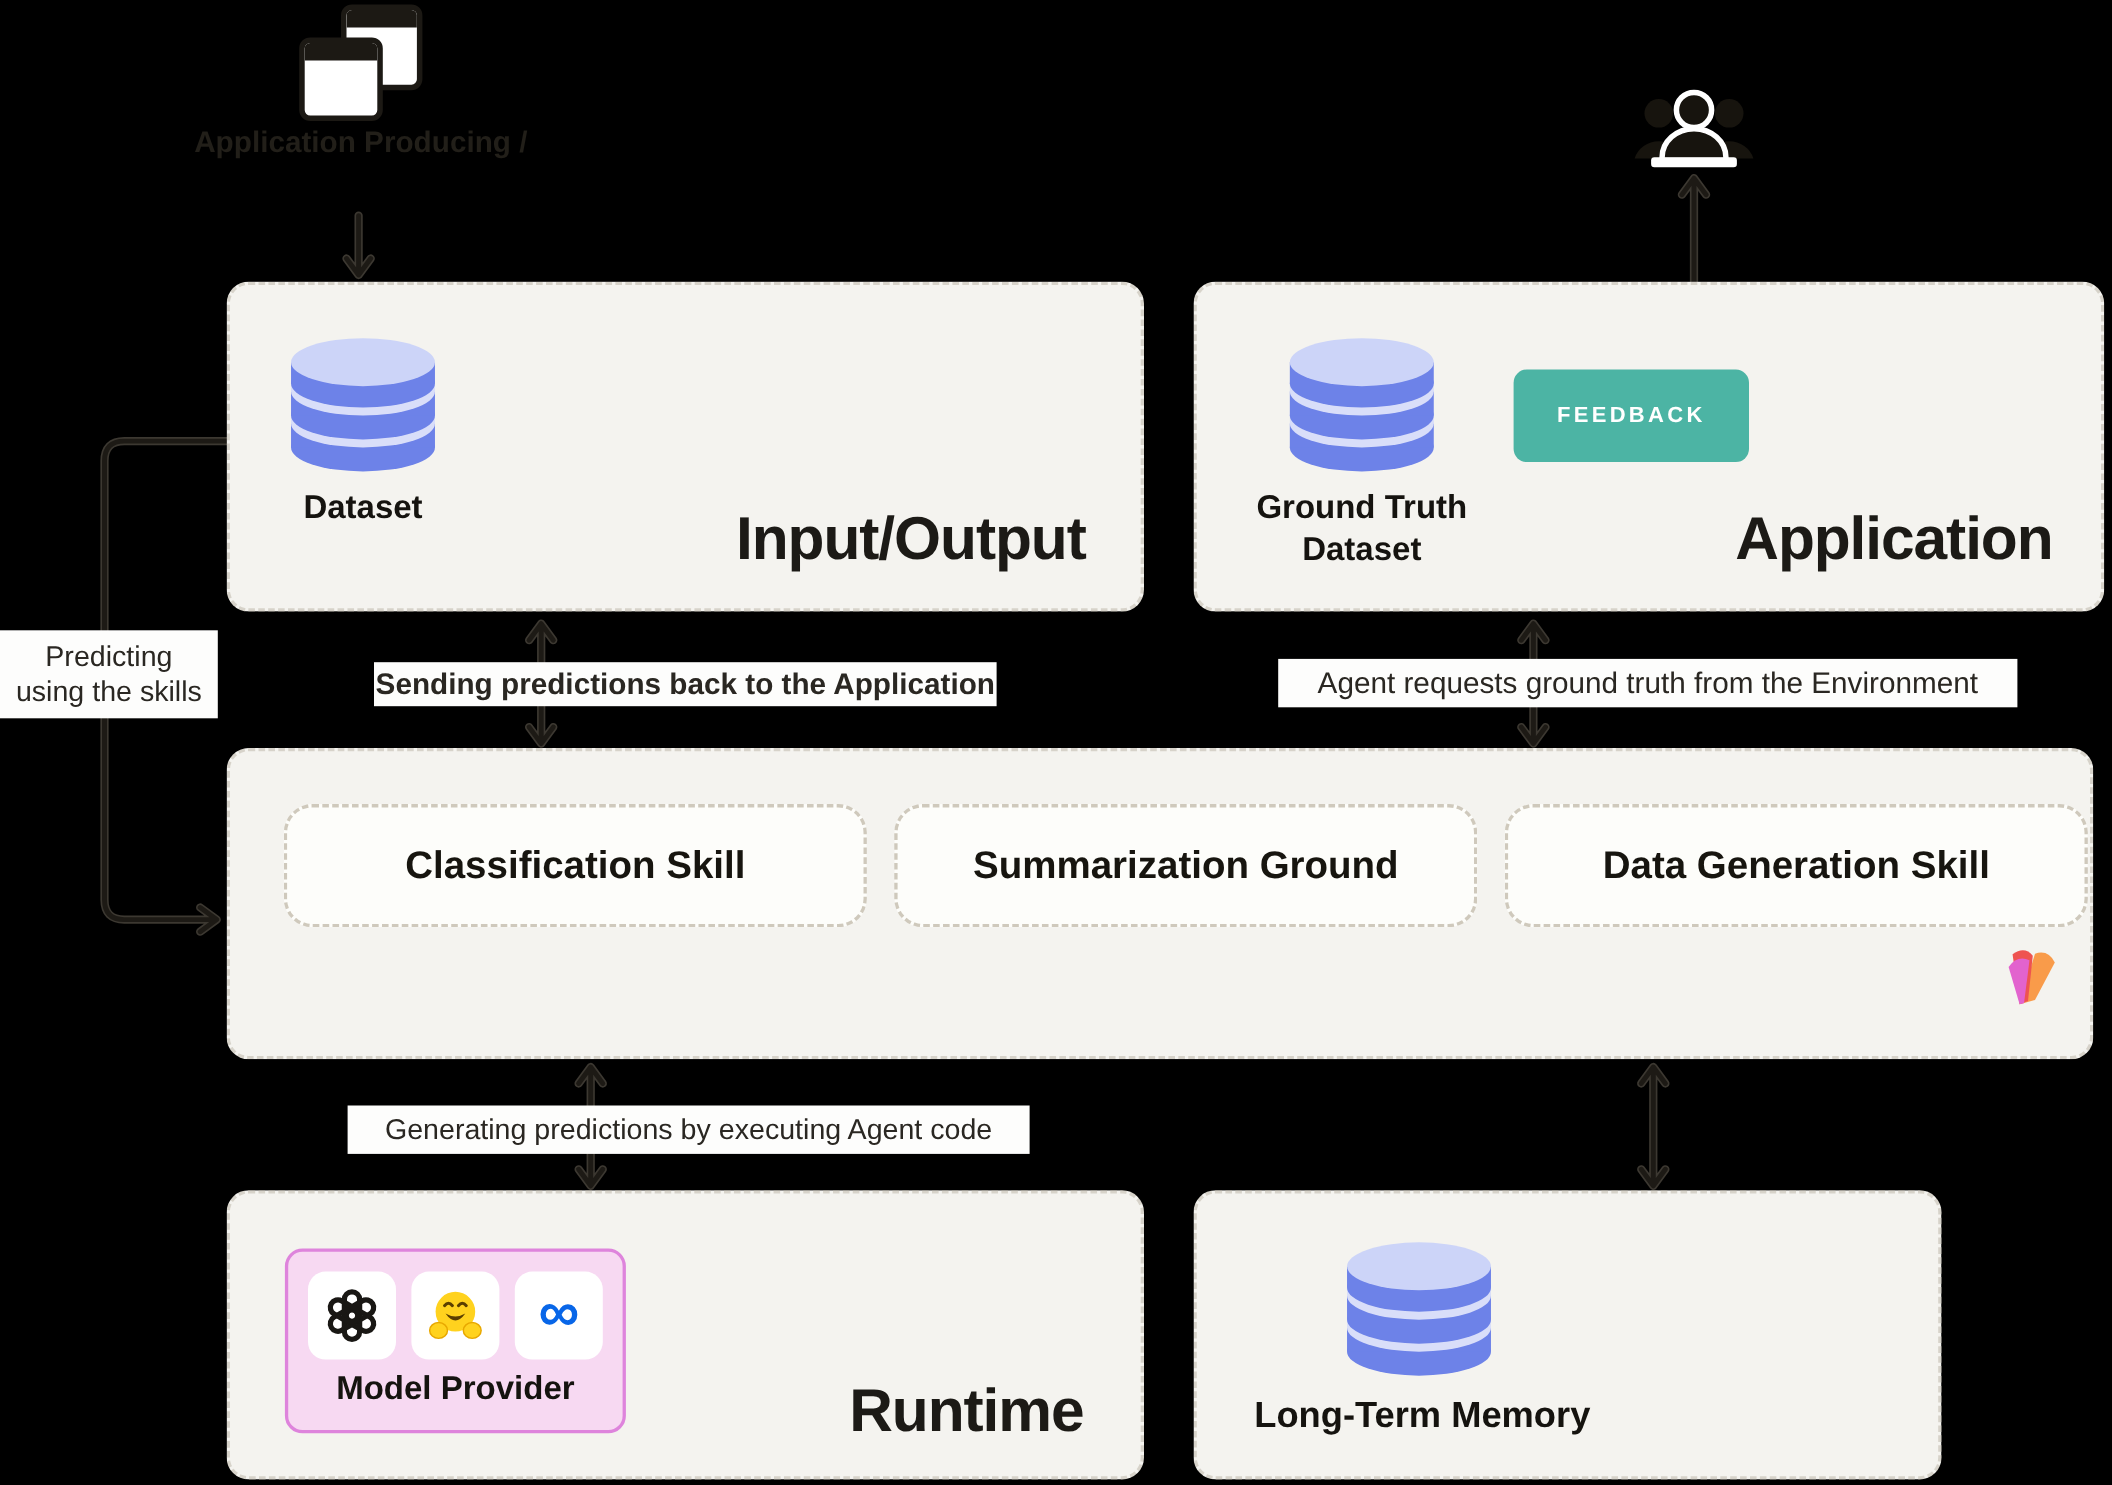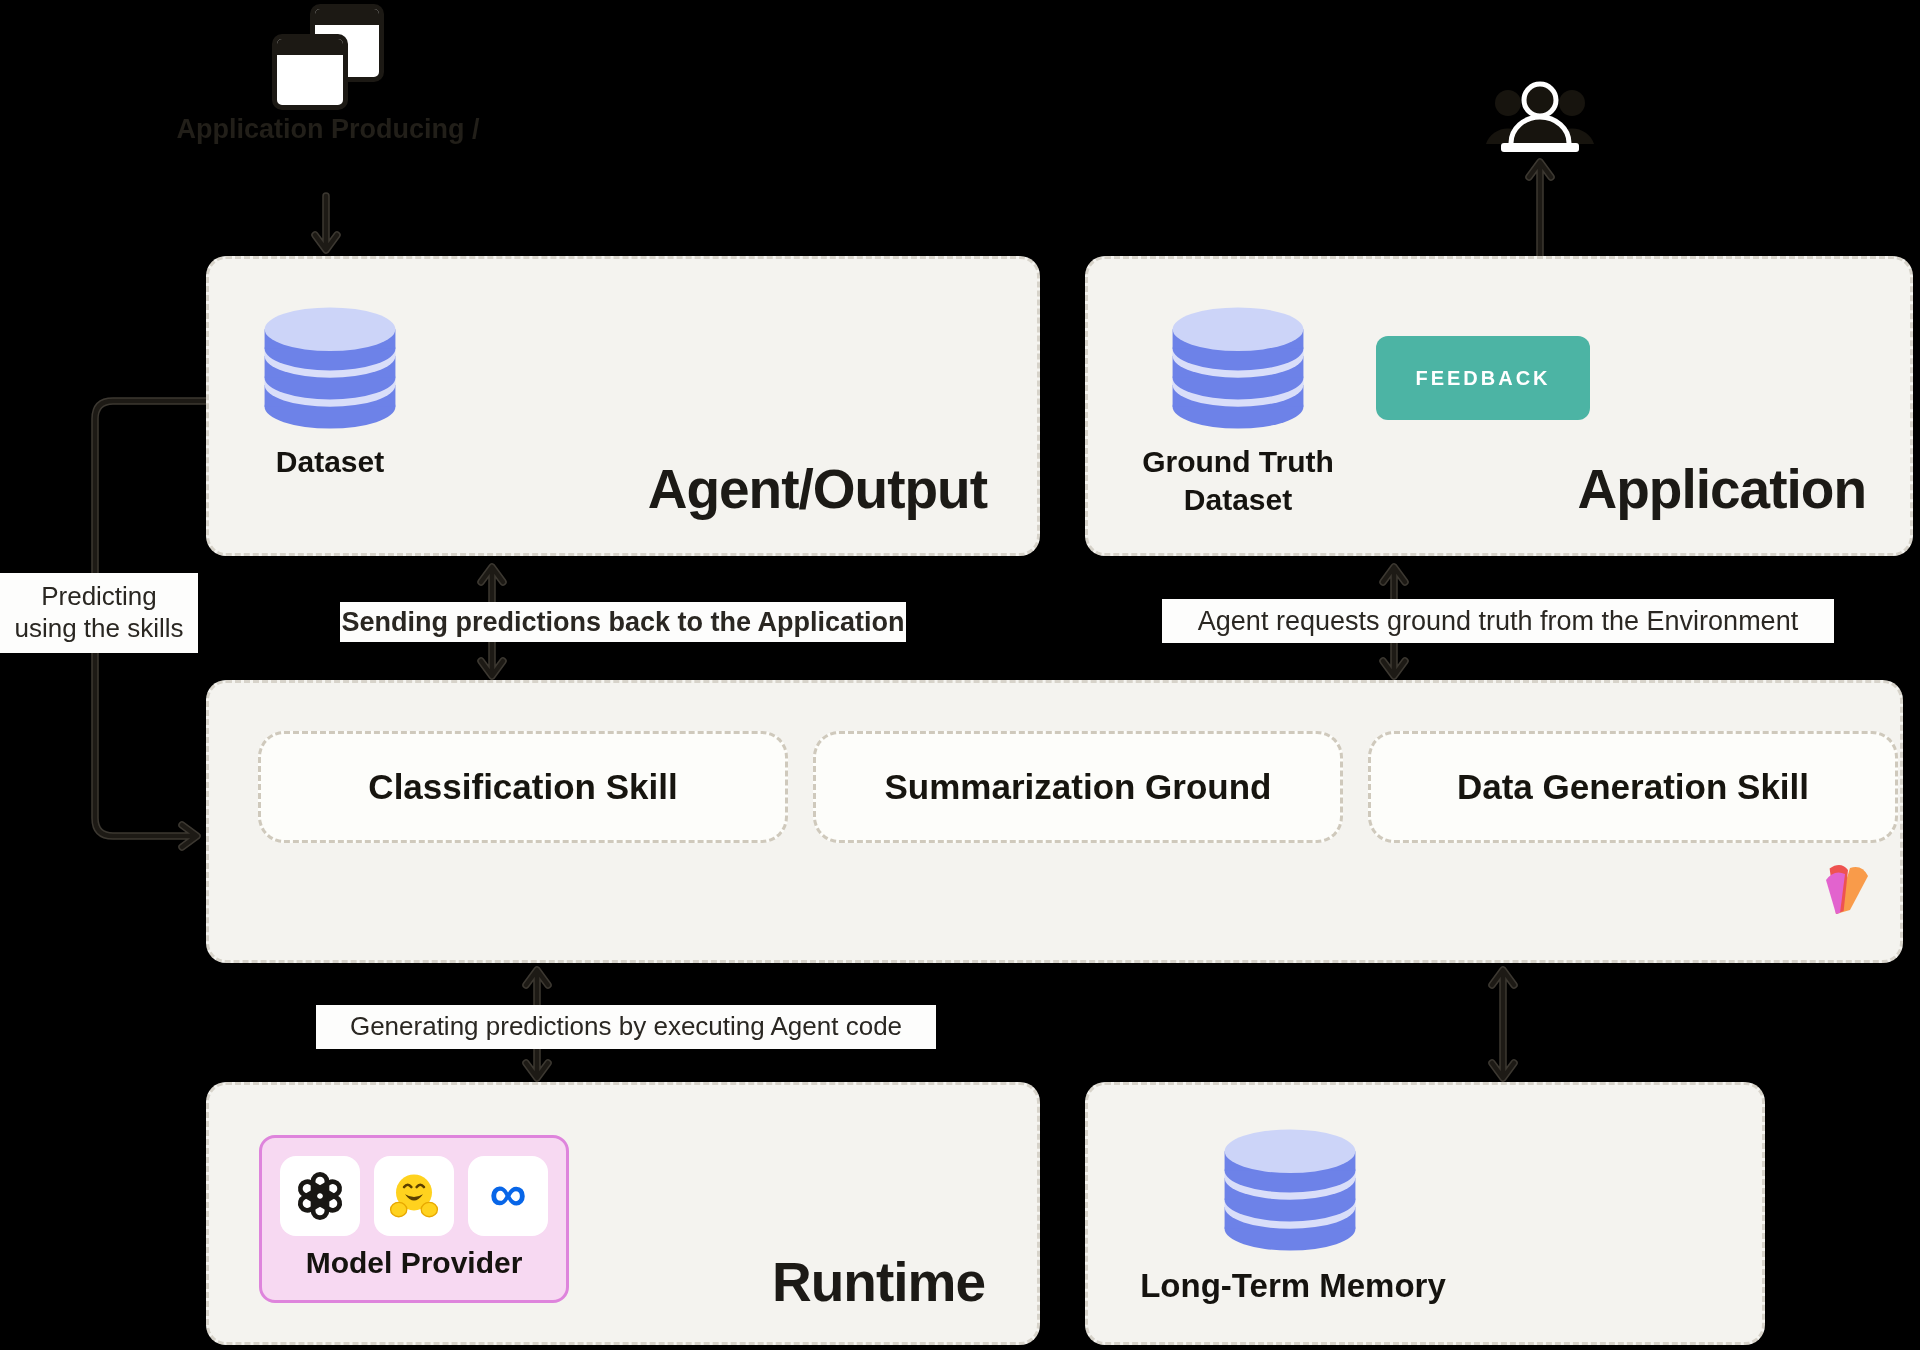--- a/index.html
+++ b/index.html
@@ -117,21 +117,21 @@
         <ellipse cx="60" cy="60" rx="54" ry="18" fill="#6d82e8"></ellipse>
           <rect x="6" y="42" width="108" height="18" fill="#6d82e8"></rect>
         <ellipse cx="60" cy="42" rx="54" ry="18" fill="#d9def9"></ellipse>
           <rect x="6" y="36" width="108" height="6" fill="#d9def9"></rect>
         <ellipse cx="60" cy="36" rx="54" ry="18" fill="#6d82e8"></ellipse>
           <rect x="6" y="20" width="108" height="16" fill="#6d82e8"></rect>
         <ellipse cx="60" cy="20" rx="54" ry="18" fill="#ccd4f8"></ellipse>
       </svg>
     </div>
     <div class="db-caption" style="left:16px;top:184px;width:210px;">Dataset</div>
-    <div class="panel-title" style="right:50px;bottom:32px;">Agent/Output</div>
+    <div class="panel-title" style="right:50px;bottom:32px;">Input/Output</div>
   </div>
 
   <div class="panel" style="left:1085px;top:256px;width:828px;height:300px;">
     <div class="db" style="left:75px;top:46px;">
       <svg width="150" height="126" viewBox="0 0 120 104">
         <ellipse cx="60" cy="84" rx="54" ry="18" fill="#6d82e8"></ellipse>
           <rect x="6" y="66" width="108" height="18" fill="#6d82e8"></rect>
         <ellipse cx="60" cy="66" rx="54" ry="18" fill="#d9def9"></ellipse>
           <rect x="6" y="60" width="108" height="6" fill="#d9def9"></rect>
         <ellipse cx="60" cy="60" rx="54" ry="18" fill="#6d82e8"></ellipse>

